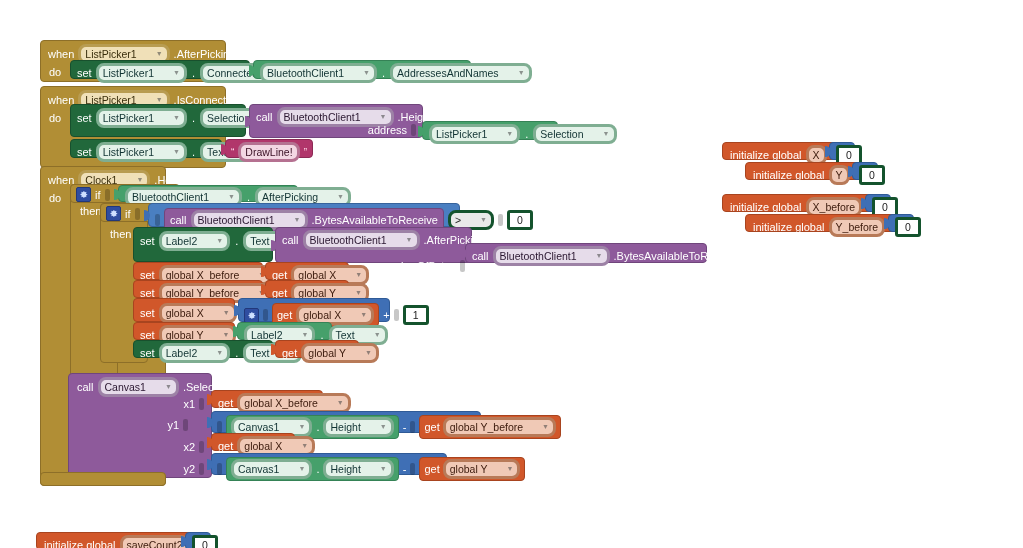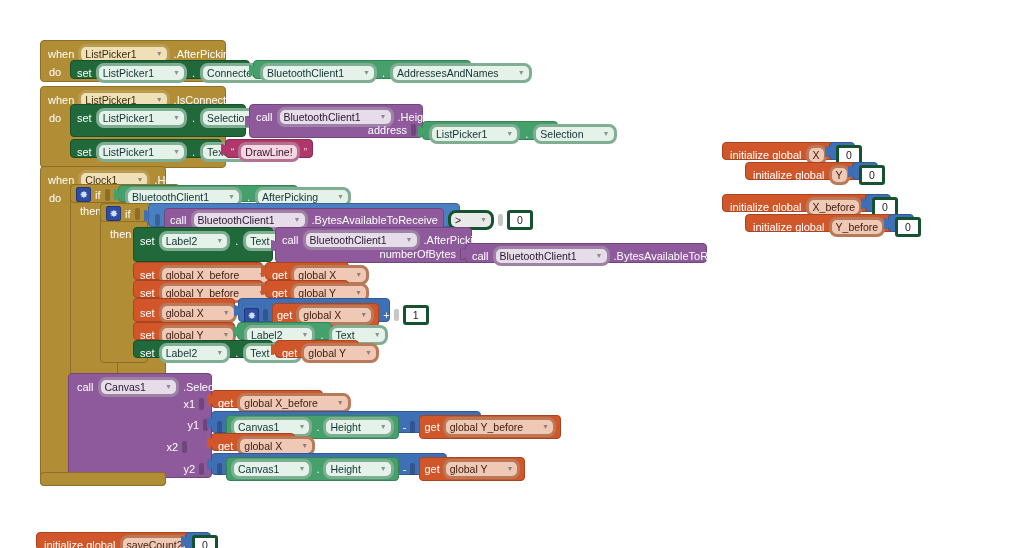--- a/index.html
+++ b/index.html
@@ -298,21 +298,21 @@
   <div class="blk c-call" style="left:275px;top:227px;width:197px;height:36px;">
     <span class="plug p-call"></span>
     <div class="row" style="position:absolute;left:6px;top:2px;">
       <span class="lbl">call</span>
       <span class="pill purf">
         <span>BluetoothClient1</span>
           <span class="caret">▼</span>
       </span>
       <span class="lbl">.AfterPicking</span>
     </div>
-    <div class="row" style="position:absolute;right:6px;top:20px;">
+    <div class="row" style="position:absolute;right:6px;top:32px;">
       <span class="lbl">numberOfBytes</span>
       <span class="socket"></span>
     </div>
   </div>
   <div class="blk c-call" style="left:465px;top:243px;width:242px;height:20px;">
     <span class="plug p-call"></span>
     <div class="row" style="position:absolute;left:6px;top:2px;">
       <span class="lbl">call</span>
       <span class="pill purf">
         <span>BluetoothClient1</span>
@@ -458,25 +458,25 @@
       <span class="pill purf">
         <span>Canvas1</span>
           <span class="caret">▼</span>
       </span>
       <span class="lbl">.Selection</span>
     </div>
     <div class="row" style="position:absolute;right:7px;top:24px;">
       <span class="lbl">x1</span>
       <span class="socket"></span>
     </div>
-    <div class="row" style="position:absolute;right:3px;top:45px;">
+    <div class="row" style="position:absolute;right:23px;top:45px;">
       <span class="lbl">y1</span>
       <span class="socket"></span>
     </div>
-    <div class="row" style="position:absolute;right:24px;top:67px;">
+    <div class="row" style="position:absolute;right:7px;top:67px;">
       <span class="lbl">x2</span>
       <span class="socket"></span>
     </div>
     <div class="row" style="position:absolute;right:7px;top:89px;">
       <span class="lbl">y2</span>
       <span class="socket"></span>
     </div>
   </div>
 
   <div class="blk c-var" style="left:211px;top:390px;width:112px;height:18px;">

